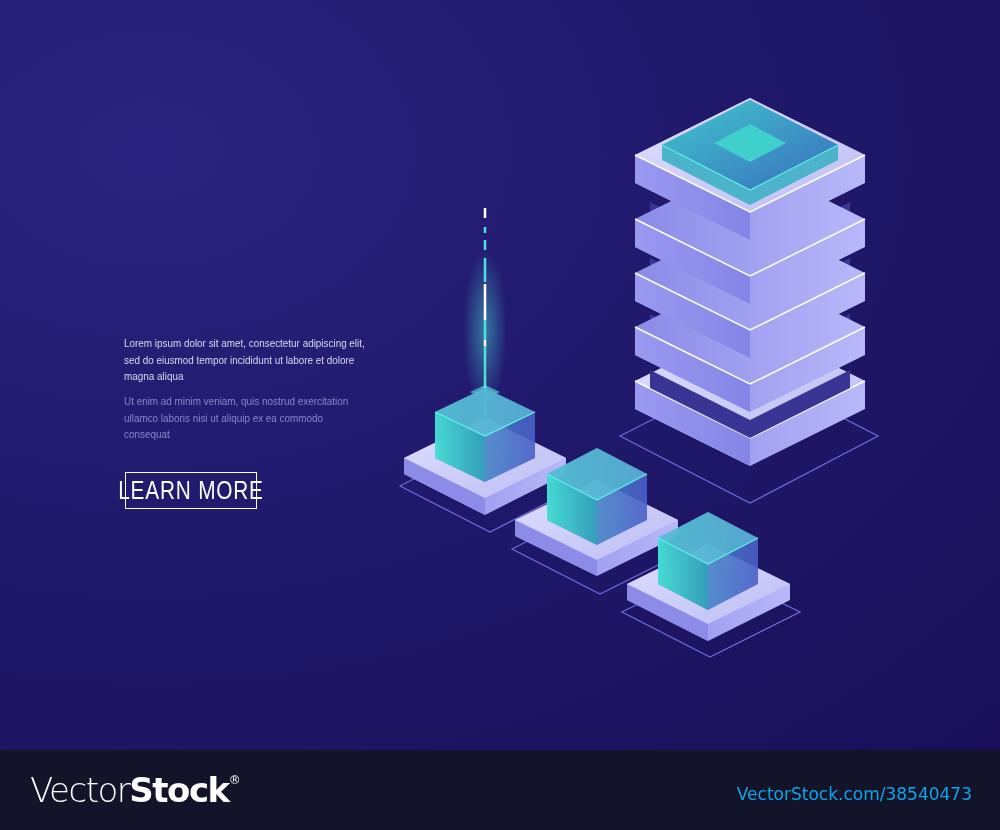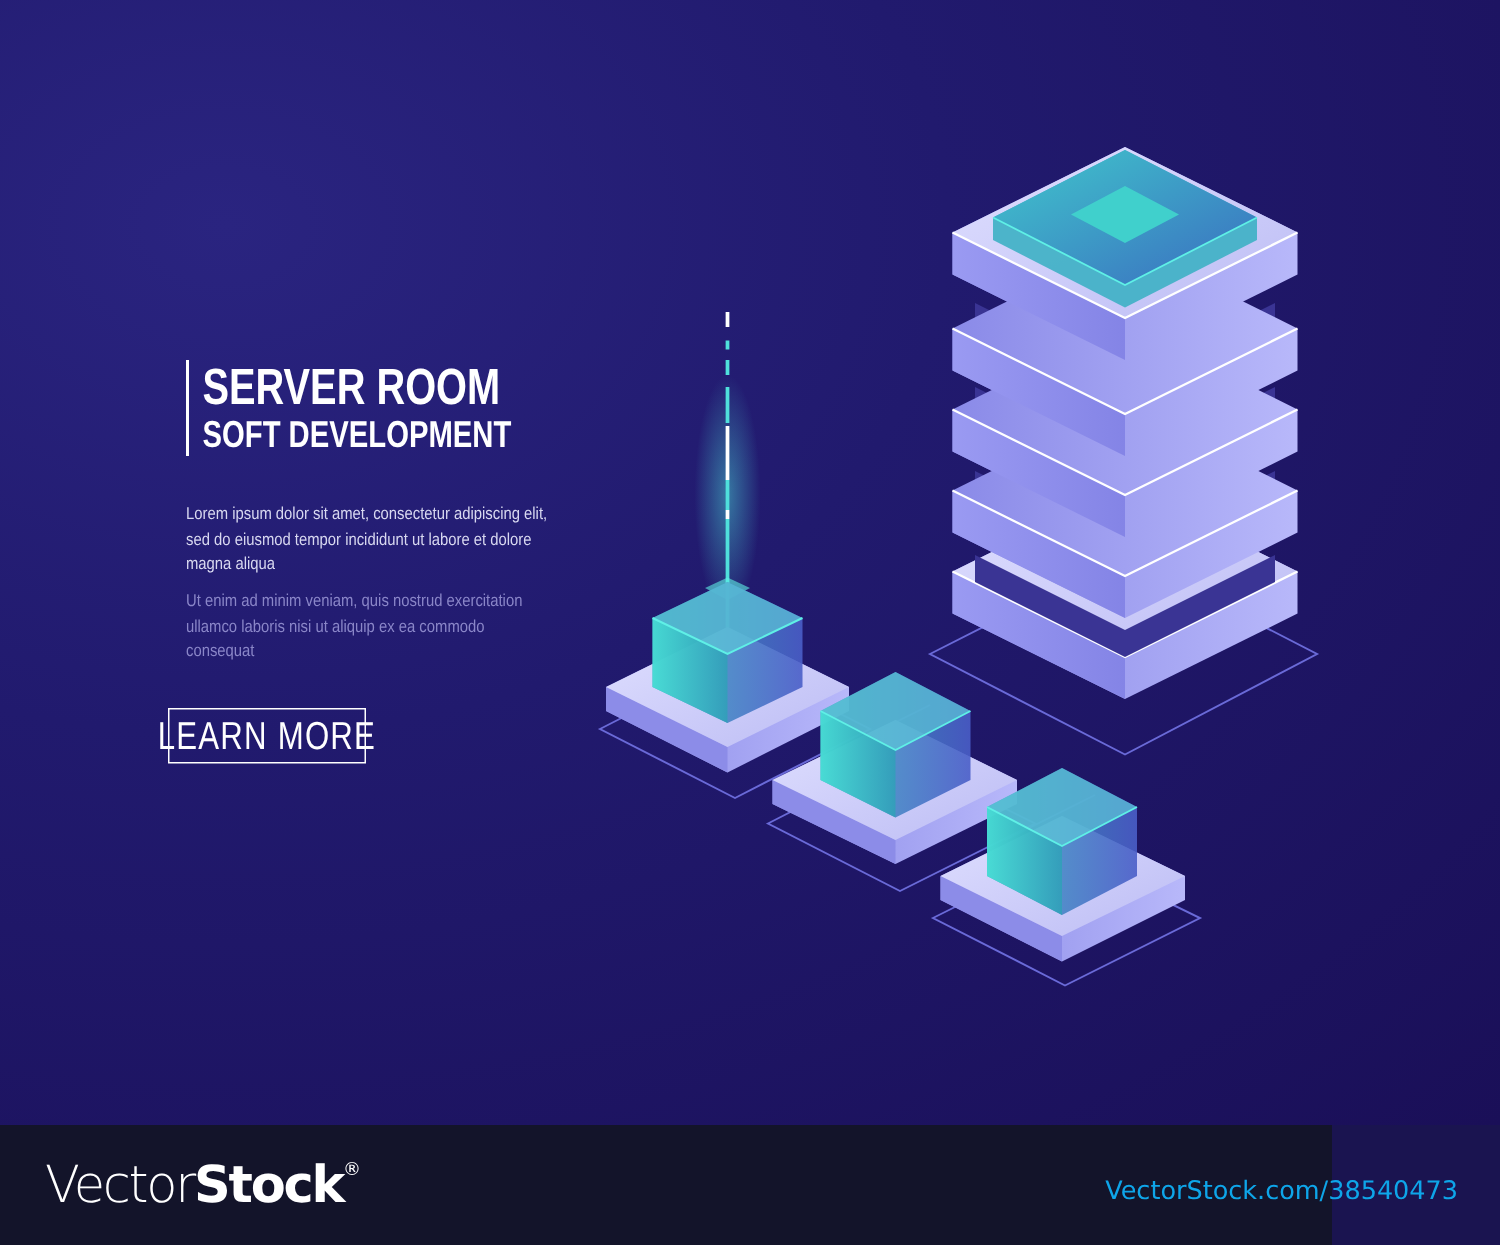--- a/index.html
+++ b/index.html
@@ -24,31 +24,31 @@
       transform: scaleX(0.78); transform-origin: left center; white-space: nowrap;
     }
     .para {
       position: absolute; left: 124px; width: 260px;
       font-family: "Liberation Sans", sans-serif; font-size: 11.5px; line-height: 16.5px;
       transform: scaleX(0.86); transform-origin: left top;
     }
     .para1 { top: 335px; color: #d8d8f0; width: 280px; }
     .para2 { top: 393px; color: #8a86c8; width: 280px; }
     .learn-btn {
-      position: absolute; left: 112px; top: 472px; width: 132px; height: 37px;
+      position: absolute; left: 125px; top: 472px; width: 132px; height: 37px;
       border: 1.5px solid #ffffff; background: transparent; cursor: pointer;
       display: flex; align-items: center; justify-content: center;
     }
     .learn-btn span {
       font-family: "Liberation Sans", sans-serif; color: #ffffff; font-size: 26px;
       letter-spacing: 1px; transform: scaleX(0.8); white-space: nowrap; font-weight: 400;
     }
     .art { position: absolute; left: 0; top: 0; width: 1000px; height: 750px; }
     .footer {
-      position: absolute; left: 0; top: 750px; width: 888px; height: 80px;
+      position: absolute; left: 0; top: 750px; width: 1000px; height: 80px;
       background: #13142a;
     }
     .footer-logo {
       position: absolute; left: 30px; top: 20px;
       font-family: "DejaVu Sans", sans-serif; color: #ffffff; font-size: 34px;
       letter-spacing: -1.5px; white-space: nowrap;
     }
     .footer-logo .light { font-weight: 300; font-family: "DejaVu Sans", sans-serif; }
     .footer-logo .bold { font-weight: 700; }
     .footer-logo sup { font-size: 12px; vertical-align: 18px; letter-spacing: 0; }
@@ -186,24 +186,20 @@
       <path d="M627 584 L708 544 L790 584 L790 600 L708 641 L627 600 Z" fill="url(#sideR)"></path>
       <path d="M627 584 L708 624 L708 641 L627 600 Z" fill="#8c8ce8"></path>
       <path d="M627 584 L708 544 L790 584 L708 624 Z" fill="url(#topP)"></path>
       <path d="M658 538 L708 512 L758 538 L758 584 L708 610 L658 584 Z" fill="url(#cubeR)"></path>
       <path d="M658 538 L708 564 L708 610 L658 584 Z" fill="url(#cubeL)"></path>
       <path d="M658 538 L708 512 L758 538 L708 564 Z" fill="#5cc8d8" opacity="0.7"></path>
       <path d="M658 538 L708 564 L758 538" fill="none" stroke="#5ff0e6" stroke-width="1.3"></path>
     </g>
   </svg>
 
-  <div class="title-block">
-    <div class="title-line1">SERVER ROOM</div>
-    <div class="title-line2">SOFT DEVELOPMENT</div>
-  </div>
 
   <p class="para para1">Lorem ipsum dolor sit amet, consectetur adipiscing elit, sed do eiusmod tempor incididunt ut labore et dolore magna aliqua</p>
   <p class="para para2">Ut enim ad minim veniam, quis nostrud exercitation ullamco laboris nisi ut aliquip ex ea commodo consequat</p>
 
   <div class="learn-btn">
     <span>LEARN MORE</span>
   </div>
 </div>
 
 <div class="footer">

